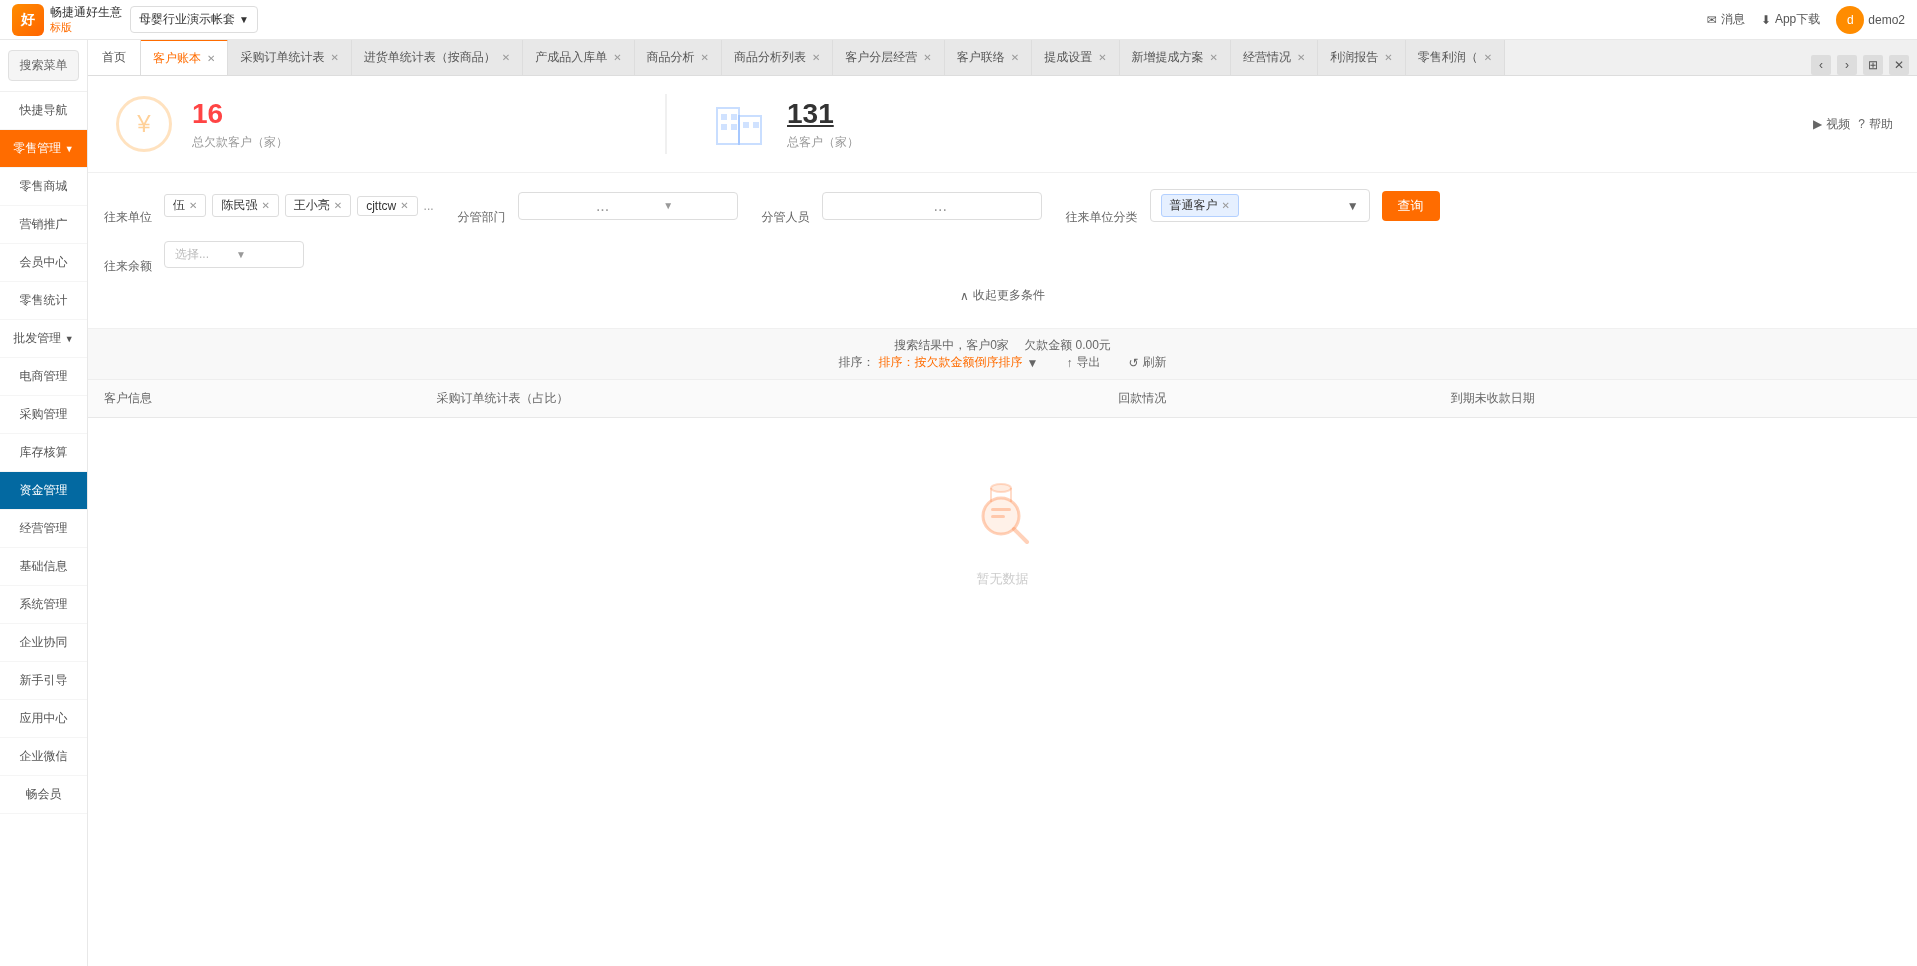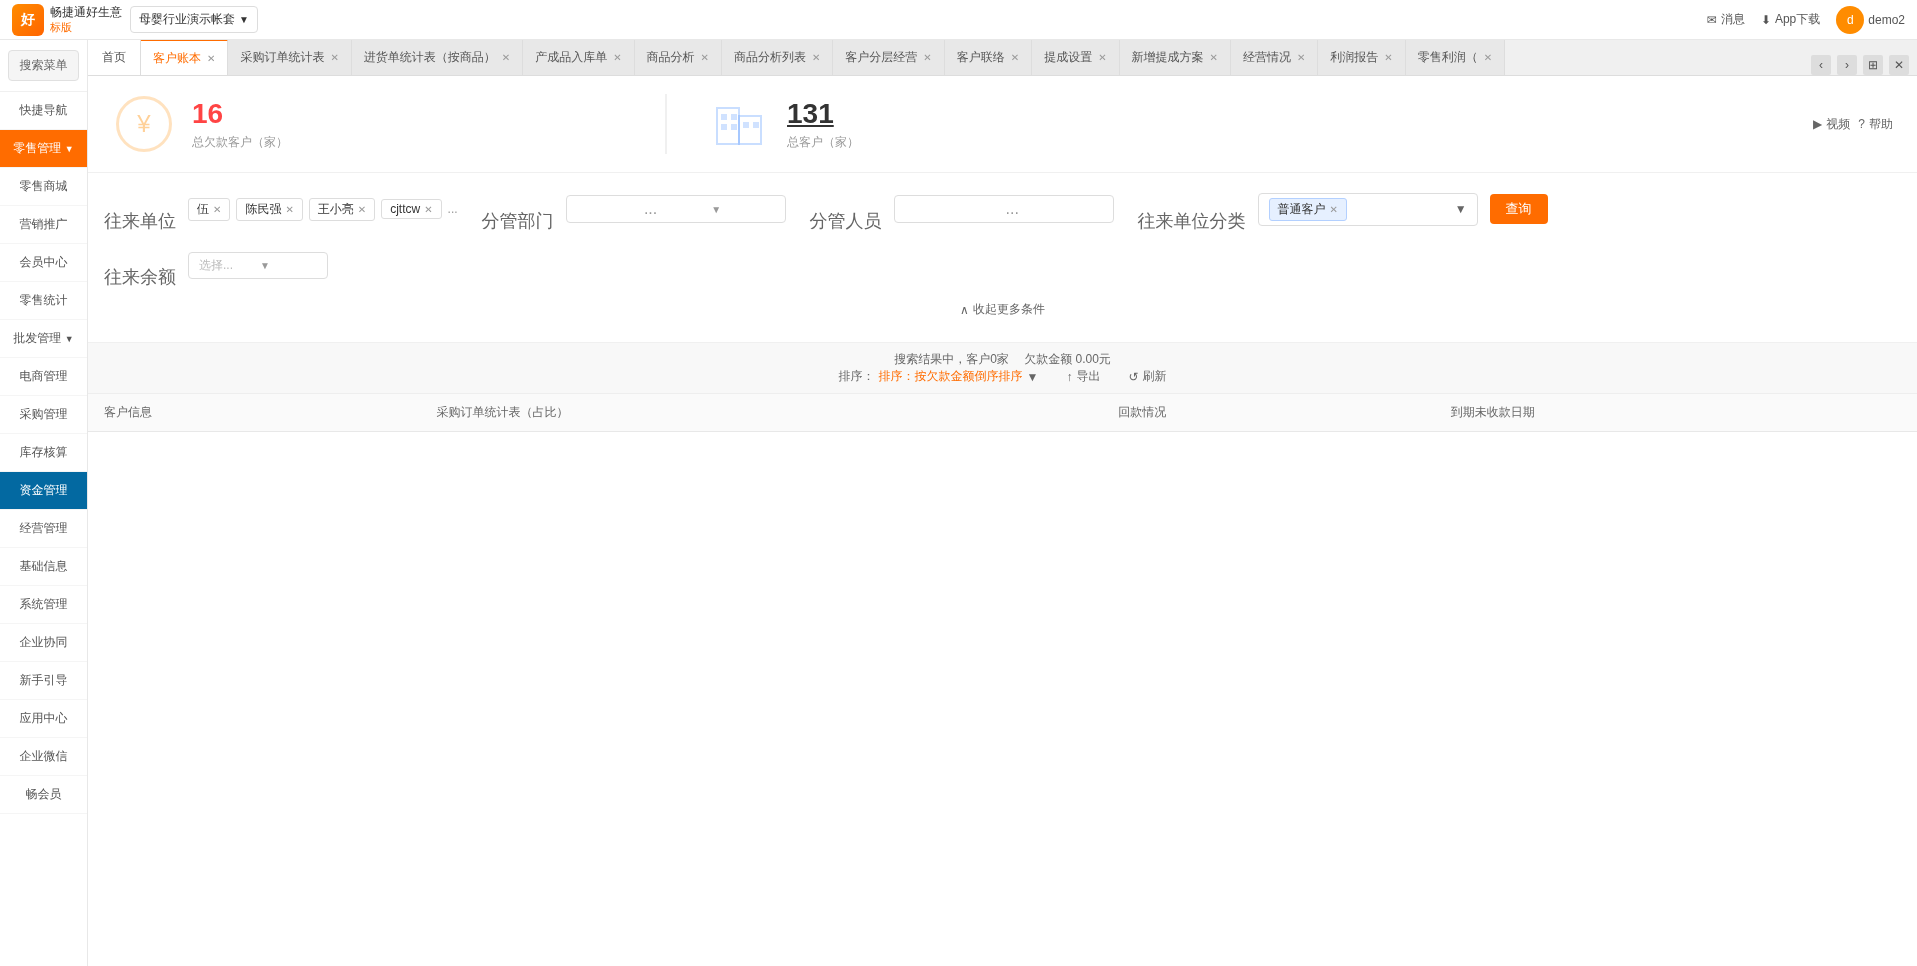--- a/index.html
+++ b/index.html
@@ -59,21 +59,21 @@
     .stat-value { font-size: 28px; font-weight: bold; color: #ff4444; line-height: 1.2; }
     .stat-value.underline { text-decoration: underline; color: #333; }
     .stat-label { font-size: 12px; color: #999; margin-top: 4px; }
     .stat-separator { width: 1px; height: 60px; background: #f0f0f0; }
     .stat-right-btns { display: flex; gap: 8px; }
     .stat-btn { display: flex; align-items: center; gap: 4px; font-size: 12px; color: #666; cursor: pointer; }
 
     
     .filter-section { padding: 12px 16px; background: #fff; border-bottom: 1px solid #f0f0f0; }
     .filter-row { display: flex; align-items: center; gap: 12px; margin-bottom: 8px; flex-wrap: wrap; }
-    .filter-label { font-size: 18px; color: #666; white-space: nowrap; margin-top: 24px; }
+    .filter-label { font-size: 12px; color: #666; white-space: nowrap; margin-top: 24px; }
     .filter-tags { display: flex; align-items: center; gap: 6px; flex-wrap: wrap; }
     .filter-tag { display: flex; align-items: center; gap: 4px; padding: 2px 8px; background: #fff; border: 1px solid #ddd; border-radius: 3px; font-size: 12px; color: #333; }
     .filter-tag .tag-x { color: #999; cursor: pointer; font-size: 10px; }
     .filter-more { font-size: 12px; color: #999; cursor: pointer; }
     .filter-select { display: flex; align-items: center; gap: 4px; padding: 4px 10px; border: 1px solid #ddd; border-radius: 4px; font-size: 12px; color: #666; background: #fff; cursor: pointer; min-width: 160px; }
     .filter-select-wide { min-width: 220px; }
     .filter-select span { flex: 1; }
     .filter-select .arrow { color: #999; font-size: 10px; }
     .filter-dots { font-size: 16px; color: #999; cursor: pointer; }
     .filter-category-select { display: flex; align-items: center; gap: 4px; padding: 4px 10px; border: 1px solid #ddd; border-radius: 4px; font-size: 12px; color: #666; background: #fff; cursor: pointer; min-width: 220px; }
@@ -375,16 +375,30 @@
             <th>客户信息</th>
             <th>采购订单统计表（占比）</th>
             <th>回款情况</th>
             <th>到期未收款日期</th>
           </tr>
         </thead>
         <tbody>
         </tbody>
       </table>
 
+      <div class="empty-state">
+        <svg class="empty-icon" viewBox="0 0 80 80" width="80" height="80">
+
+          <ellipse cx="38" cy="38" rx="18" ry="18" fill="rgba(255,160,100,0.15)" stroke="rgba(255,140,80,0.4)" stroke-width="3"></ellipse>
+          <line x1="51" y1="51" x2="64" y2="64" stroke="rgba(255,140,80,0.4)" stroke-width="4" stroke-linecap="round"></line>
+          <rect x="28" y="30" width="20" height="3" rx="1.5" fill="rgba(255,140,80,0.4)"></rect>
+          <rect x="28" y="37" width="14" height="3" rx="1.5" fill="rgba(255,140,80,0.4)"></rect>
+
+          <ellipse cx="38" cy="10" rx="10" ry="4" fill="rgba(255,160,100,0.2)" stroke="rgba(255,140,80,0.3)" stroke-width="2"></ellipse>
+          <line x1="28" y1="10" x2="28" y2="24" stroke="rgba(255,140,80,0.3)" stroke-width="2"></line>
+          <line x1="48" y1="10" x2="48" y2="24" stroke="rgba(255,140,80,0.3)" stroke-width="2"></line>
+        </svg>
+        <div class="empty-text">暂无数据</div>
+      </div>
 
     </div>
   </div>
 </div>
 
 </body></html>

